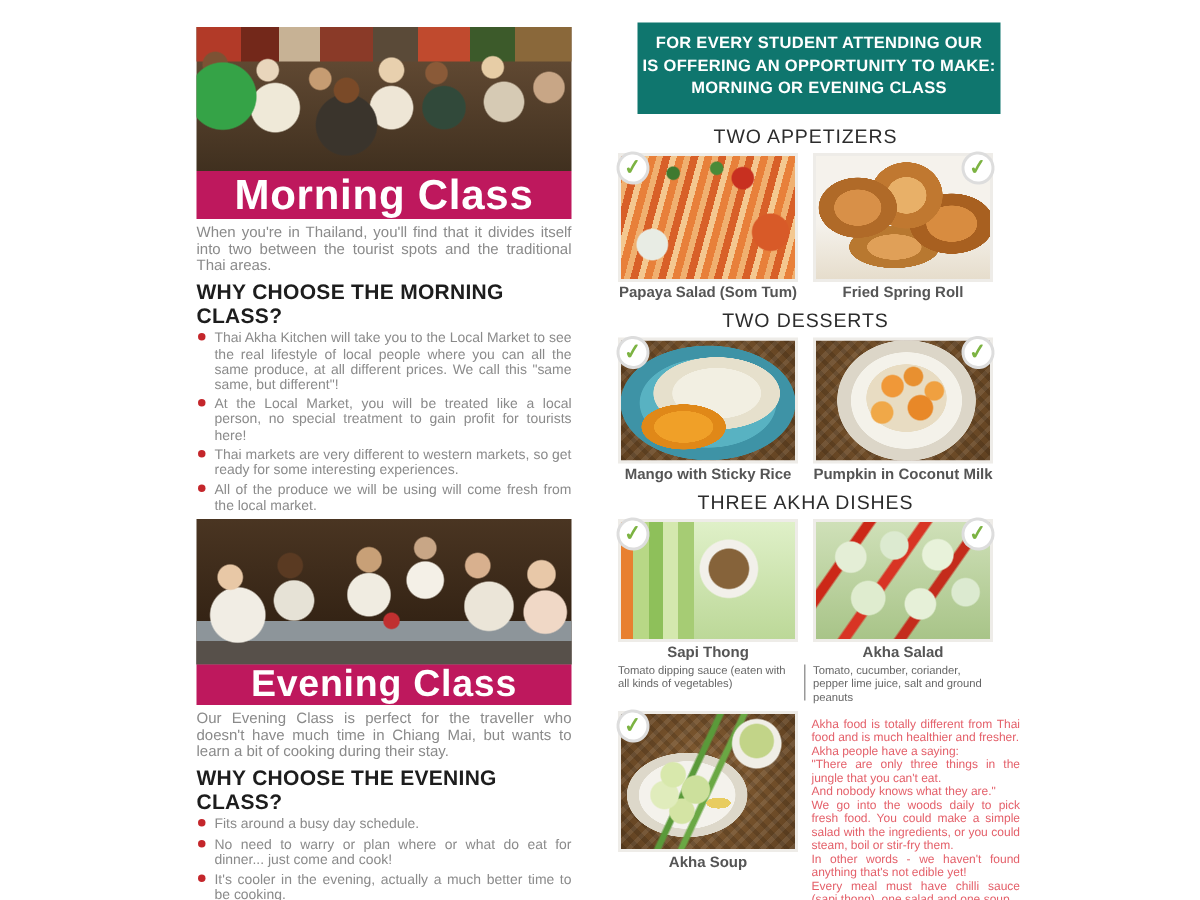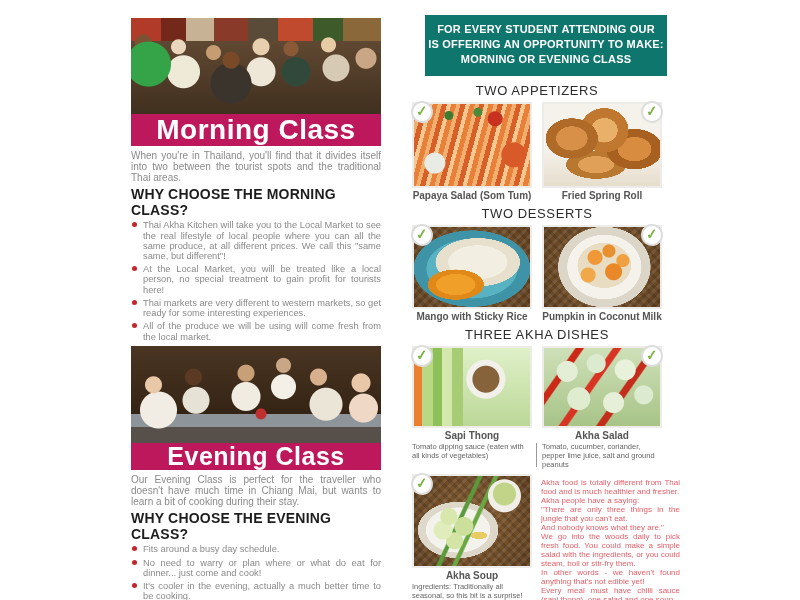--- a/index.html
+++ b/index.html
@@ -234,21 +234,20 @@
         <div class="desc">Tomato, cucumber, coriander, pepper lime juice, salt and ground peanuts</div>
       </figure>
     </div>
 
     <div class="bottom-row">
       <figure class="food">
         <div class="fphoto h94 ph-soup">
           <span class="check tl">✓</span>
         </div>
         <figcaption class="cap">Akha Soup</figcaption>
-        <div class="desc">Ingredients: Traditionally all seasonal, so this bit is a surprise!</div>
       </figure>
       <div class="note">
         <div>Akha food is totally different from Thai food and is much healthier and fresher.</div>
         <div>Akha people have a saying:</div>
         <div>"There are only three things in the jungle that you can't eat.</div>
         <div>And nobody knows what they are."</div>
         <div>We go into the woods daily to pick fresh food. You could make a simple salad with the ingredients, or you could steam, boil or stir-fry them.</div>
         <div>In other words - we haven't found anything that's not edible yet!</div>
         <div>Every meal must have chilli sauce (sapi thong), one salad and one soup.</div>
       </div>

